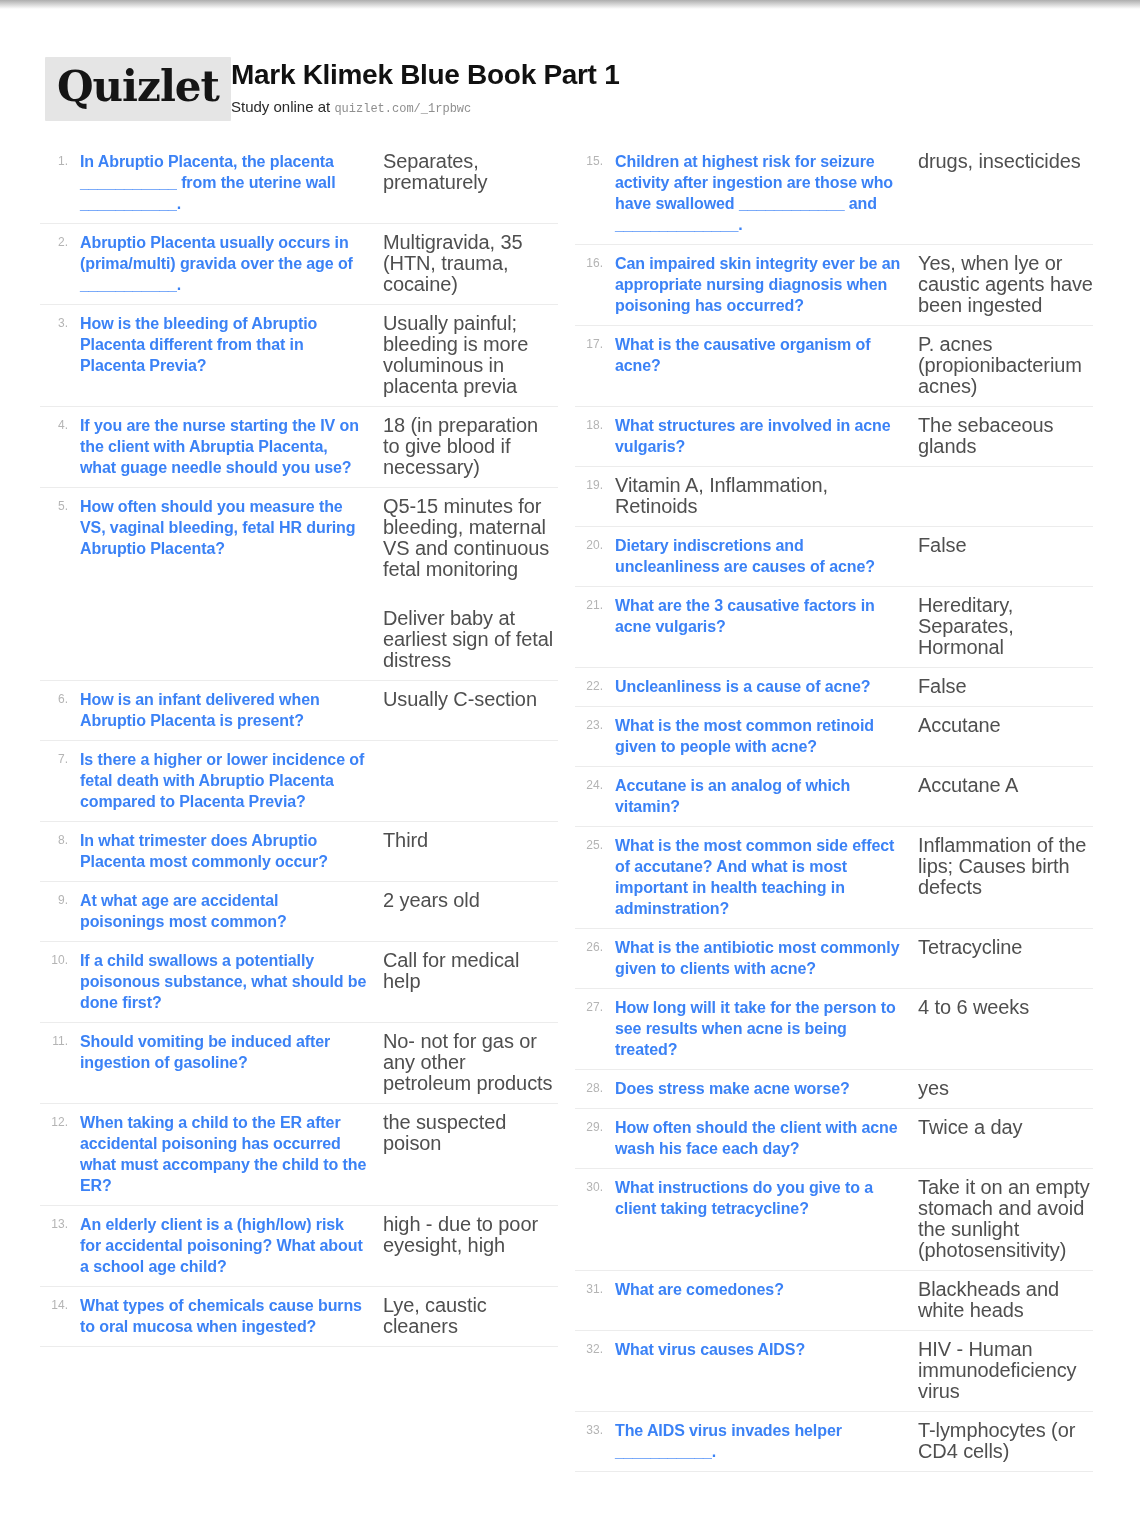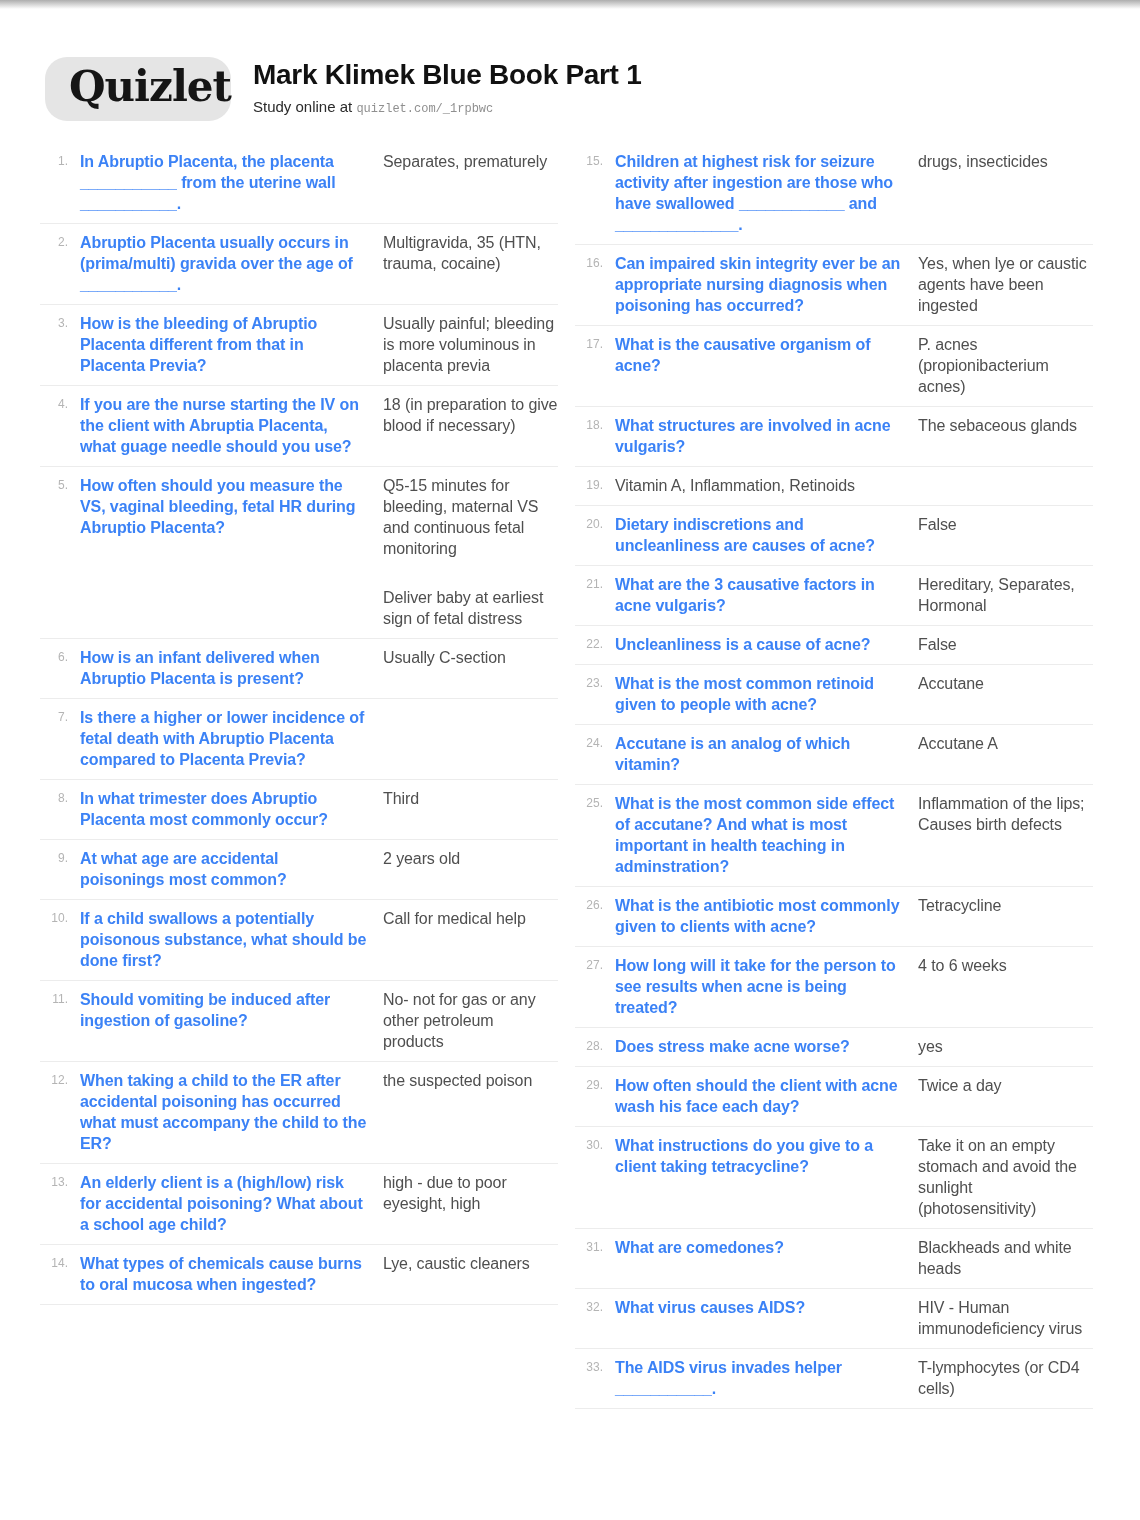--- a/index.html
+++ b/index.html
@@ -13,35 +13,35 @@
     width: 100%; height: 9px;
     background: linear-gradient(#aeaeae, #ffffff);
   }
   .header {
     display: flex;
     align-items: flex-start;
     margin: 48px 47px 0 45px;
   }
   .logo-box {
     background: #e5e5e5;
-    border-radius: 22px;
+    border-radius: 1px;
     width: 186px; height: 64px;
-    display: flex; align-items: center; justify-content: flex-end;
+    display: flex; align-items: center; justify-content: center;
     flex: none;
   }
   .logo-text {
     font-family: "DejaVu Serif", serif;
     font-weight: bold;
     font-size: 42px;
     letter-spacing: -1px;
     color: #151515;
     line-height: 1;
     padding-bottom: 4px;
   }
-  .header-text { margin-left: 22px; padding-top: 3px; }
+  .header-text { padding-top: 3px; }
   .page-title {
     font-size: 28px;
     font-weight: bold;
     color: #111111;
     letter-spacing: -0.3px;
     line-height: 1.1;
   }
   .subtitle { margin-top: 7px; font-size: 15px; color: #2a2a2a; }
   .subtitle-url {
     font-family: "Liberation Mono", monospace;
@@ -70,21 +70,21 @@
   }
   .qa-q {
     font-size: 16px;
     font-weight: bold;
     color: #3b82f6;
     line-height: 21px;
     letter-spacing: -0.1px;
     padding-right: 6px;
   }
   .qa-a {
-    font-size: 16px;
+    font-size: 20px;
     color: #4f4f4f;
     line-height: 21px;
     letter-spacing: -0.1px;
   }
   .qa-a p { margin: 0; }
   .qa-a p + p { margin-top: 28px; }
 </style>
 </head>
 <body>
 

